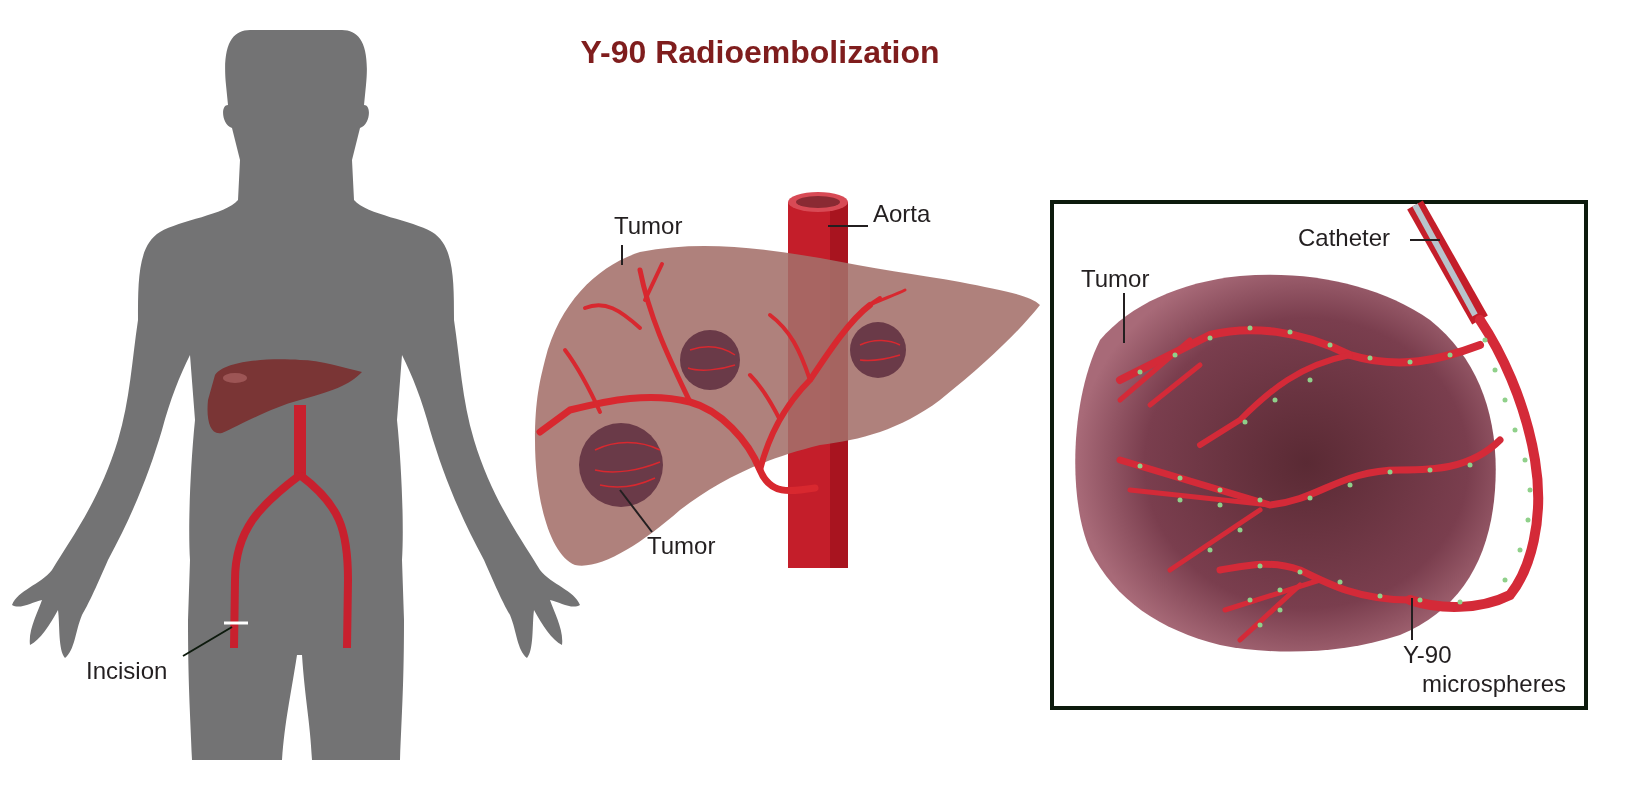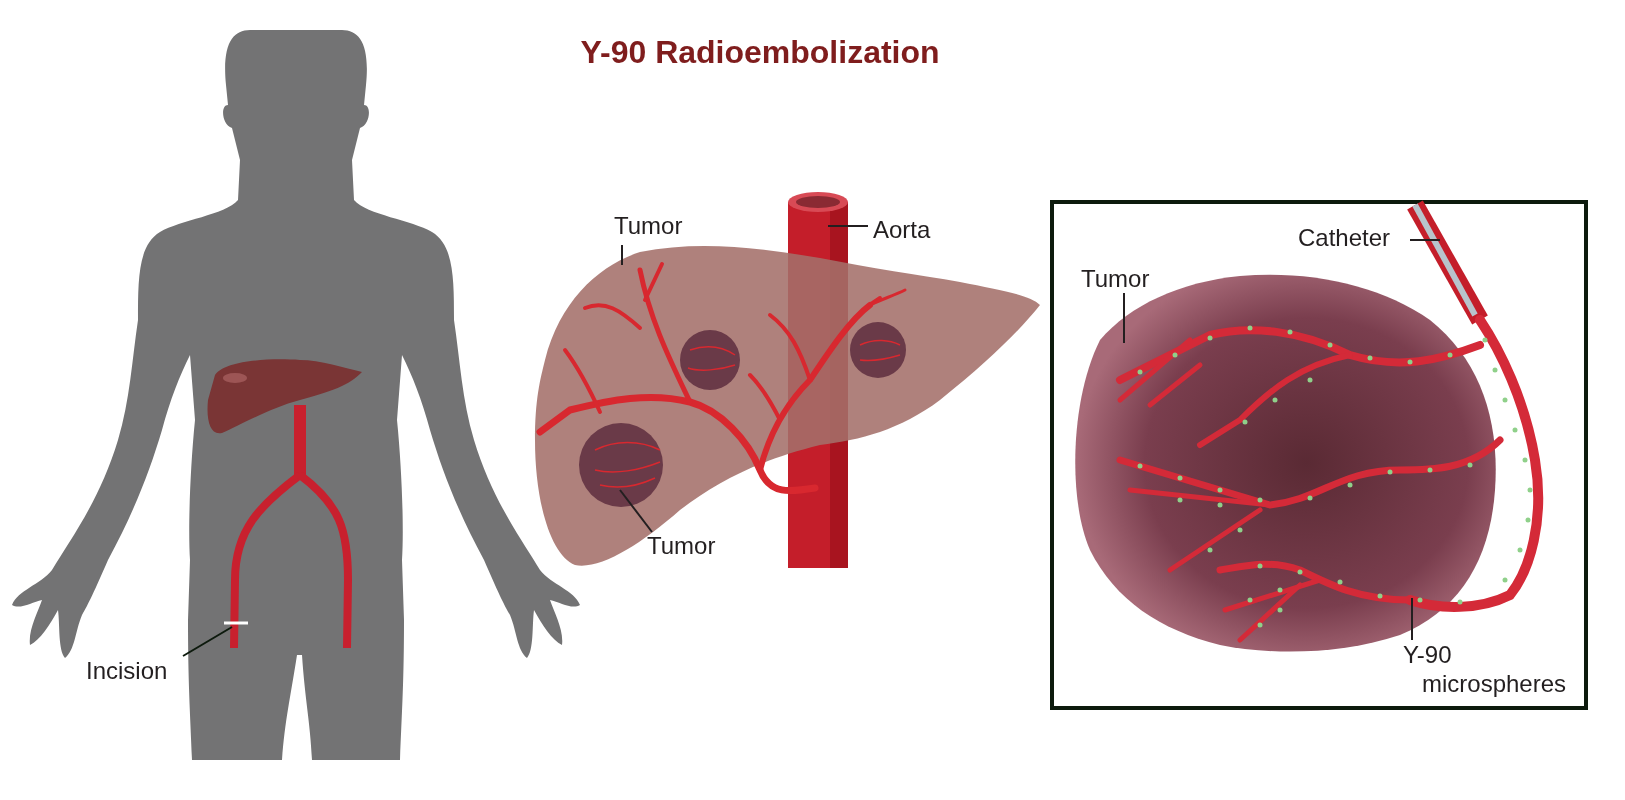--- a/index.html
+++ b/index.html
@@ -88,21 +88,21 @@
       <path d="M 595 450 C 615 440 640 440 660 450"></path>
         <path d="M 595 470 C 615 475 640 470 660 462"></path>
         <path d="M 600 485 C 620 490 640 485 655 478"></path>
     </g>
   </g>
   <line x1="622" y1="245" x2="622" y2="265" stroke="#231f20" stroke-width="2"></line>
   <line x1="828" y1="226" x2="868" y2="226" stroke="#231f20" stroke-width="2"></line>
   <line x1="620" y1="490" x2="652" y2="532" stroke="#231f20" stroke-width="2"></line>
 </svg>
 <div class="label" style="left:614px; top:212px;">Tumor</div>
-<div class="label" style="left:873px; top:216px;">Aorta</div>
+<div class="label" style="left:873px; top:200px;">Aorta</div>
 <div class="label" style="left:647px; top:532px;">Tumor</div>
 
 <div class="inset-box"></div>
 <svg class="layer" width="1625" height="800">
   <defs>
     <radialGradient id="tumorGrad" cx="0.55" cy="0.5" r="0.55">
       <stop offset="0" stop-color="#5a2a34"></stop>
       <stop offset="0.7" stop-color="#7a3e4e"></stop>
       <stop offset="1" stop-color="#a86a78"></stop>
     </radialGradient>

